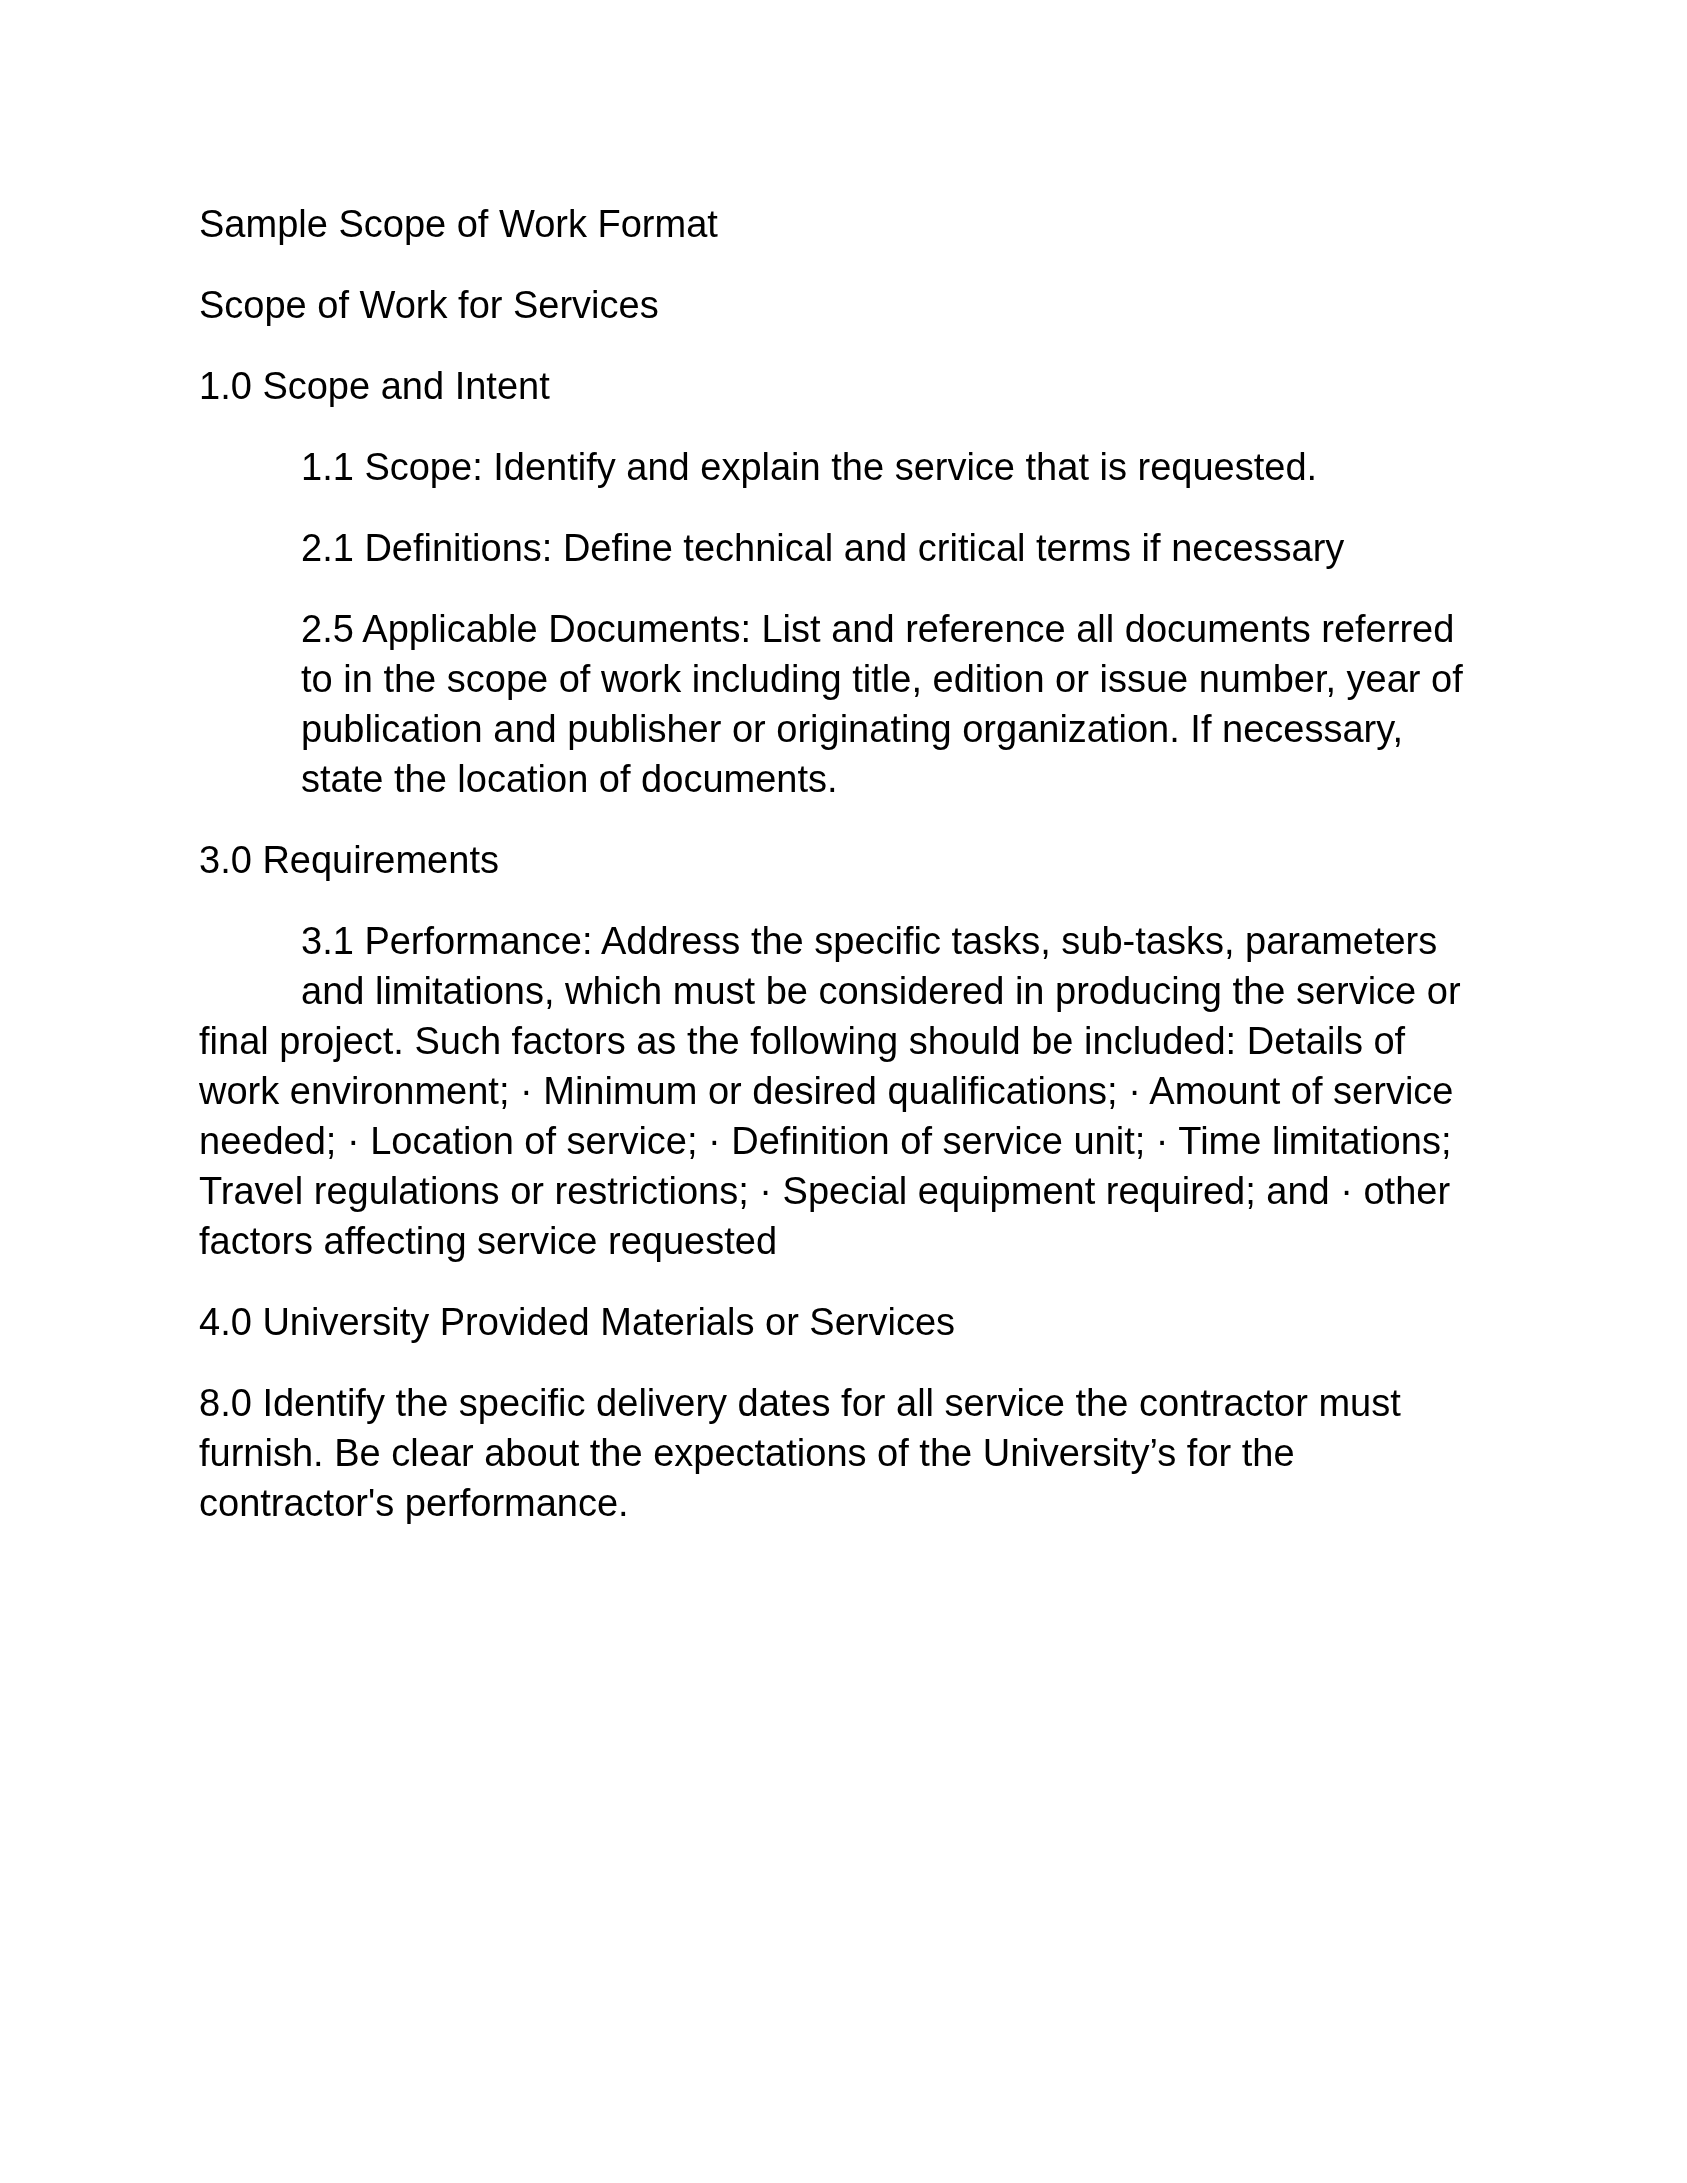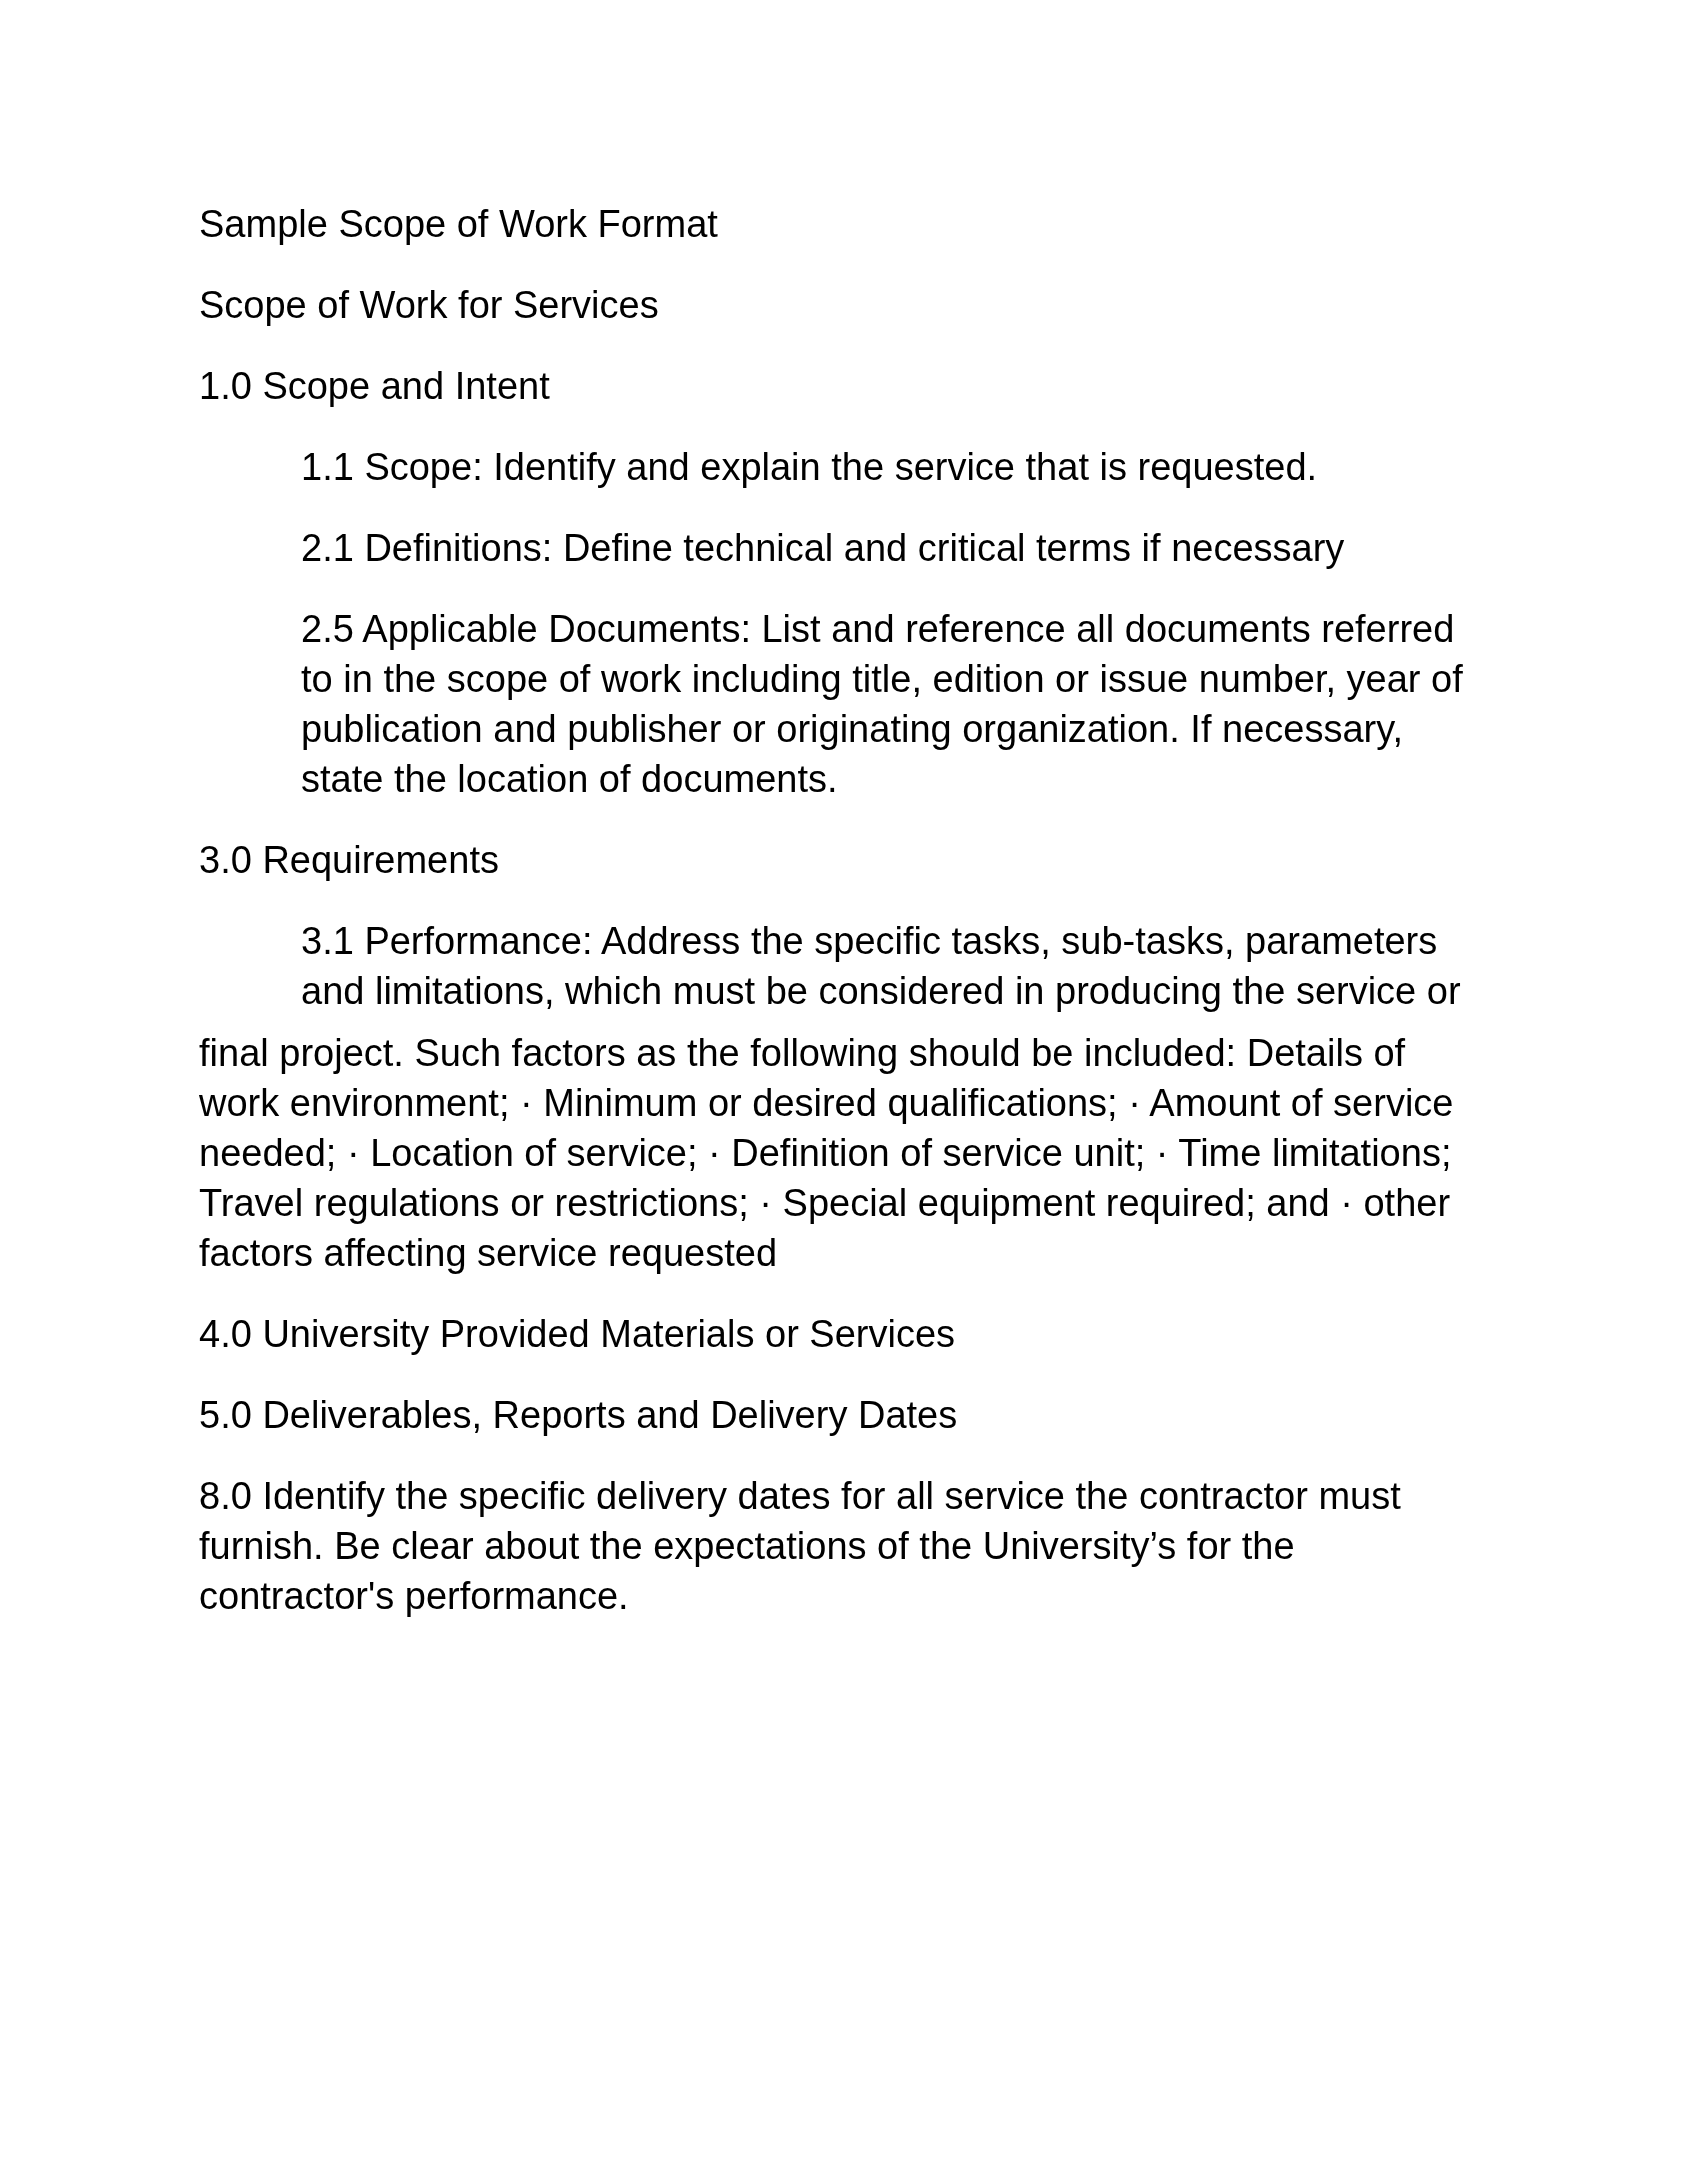--- a/index.html
+++ b/index.html
@@ -27,21 +27,21 @@
     line-height: 50px;
     font-weight: 400;
     color: #000000;
     white-space: pre;           
     letter-spacing: 0;
   }
   .indent {
     margin-left: 102px;         
   }
   .joined {
-    margin-bottom: 12px;           
+    margin-bottom: 0;           
   }
 </style>
 </head>
 <body>
 
 <div class="page">
   <p class="p">Sample Scope of Work Format</p>
   <p class="p">Scope of Work for Services</p>
   <p class="p">1.0 Scope and Intent</p>
   <p class="p indent">1.1 Scope: Identify and explain the service that is requested.</p>
@@ -52,18 +52,17 @@
 state the location of documents.</p>
   <p class="p">3.0 Requirements</p>
   <p class="p indent joined">3.1 Performance: Address the specific tasks, sub-tasks, parameters
 and limitations, which must be considered in producing the service or</p>
   <p class="p">final project. Such factors as the following should be included: Details of
 work environment; · Minimum or desired qualifications; · Amount of service
 needed; · Location of service; · Definition of service unit; · Time limitations;
 Travel regulations or restrictions; · Special equipment required; and · other
 factors affecting service requested</p>
   <p class="p">4.0 University Provided Materials or Services</p>
-  <p class="p">5.0 Deliverables, Reports and Delivery Dates</p>
   <p class="p">8.0 Identify the specific delivery dates for all service the contractor must
 furnish. Be clear about the expectations of the University’s for the
 contractor's performance.</p>
 </div>
 
 
 </body></html>

